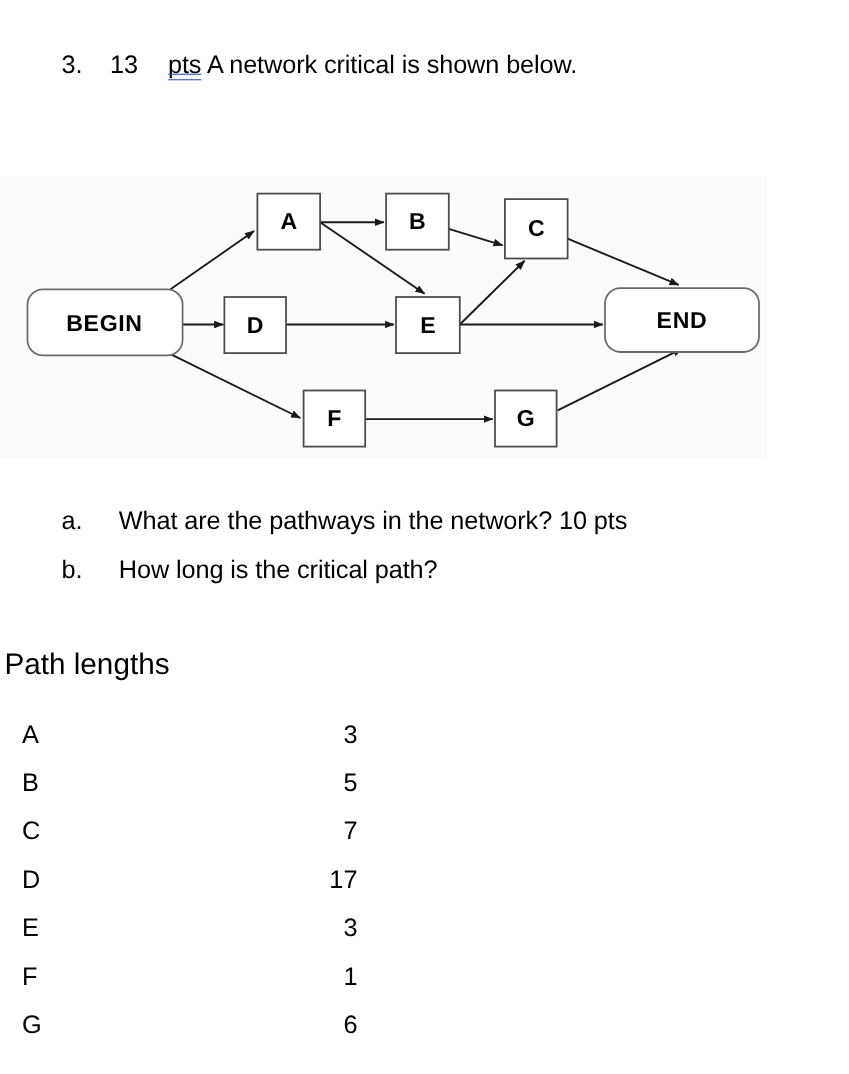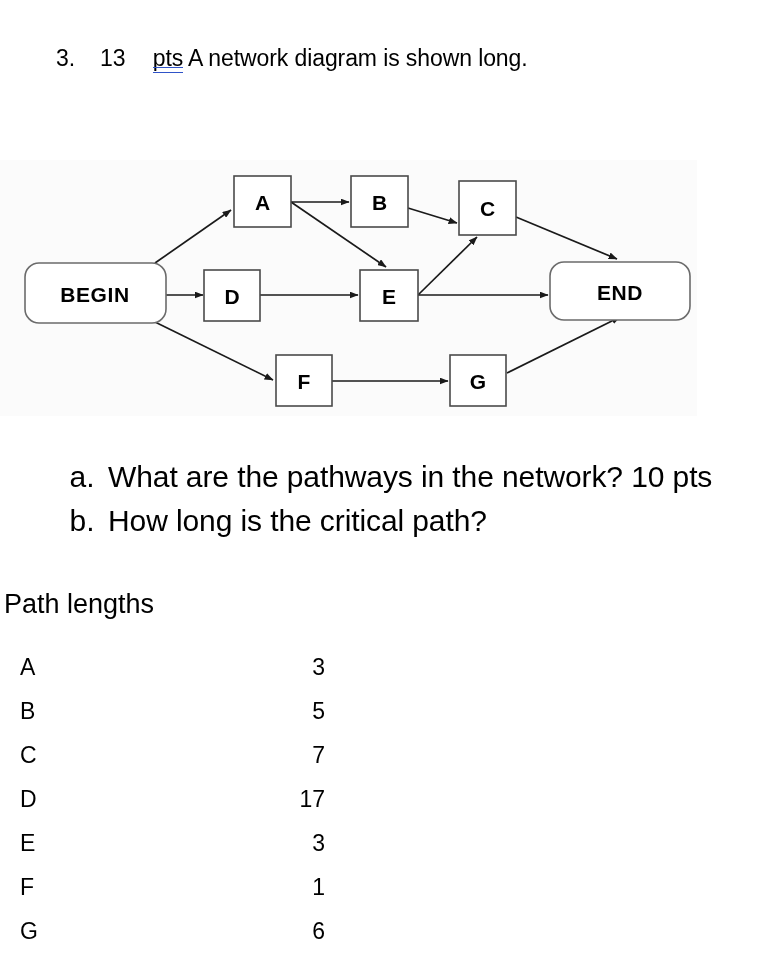--- a/index.html
+++ b/index.html
@@ -82,25 +82,24 @@
   .edge {
     stroke: #1a1a1a;
     stroke-width: 1.7;
     fill: none;
   }
 
   
   .subq {
     position: absolute;
     left: 56px;
-    font-size: 30px;
+    font-size: 23px;
     line-height: 1;
     white-space: nowrap;
     letter-spacing: -0.1px;
-    text-align: center;
   }
   .subq .sq-num {
     display: inline-block;
     width: 52px;
   }
   #subq-a { top: 462px; }
   #subq-b { top: 506px; }
 
   
   #path-lengths-title {
@@ -133,21 +132,21 @@
     text-align: right;
     padding-right: 15px;
     font-size: 23px;
     line-height: 1;
   }
 </style>
 </head>
 <body>
 
 <div id="question-heading">
-  <span class="q-num">3.</span><span>13 </span><span class="dbl-underline">pts </span><span> A network diagram is shown long.</span>
+  <span class="q-num">3.</span><span>13 </span><span class="dbl-underline">pts </span><span> A network critical is shown below.</span>
 </div>
 
 <div id="diagram-panel">
   <svg id="diagram-svg" width="697" height="256" viewBox="0 0 697 256">
     <defs>
       <marker id="arrowhead" markerWidth="9" markerHeight="7" refX="8.4" refY="3.5" orient="auto" markerUnits="userSpaceOnUse">
         <polygon points="0 0, 9 3.5, 0 7" fill="#1a1a1a"></polygon>
       </marker>
     </defs>
 

